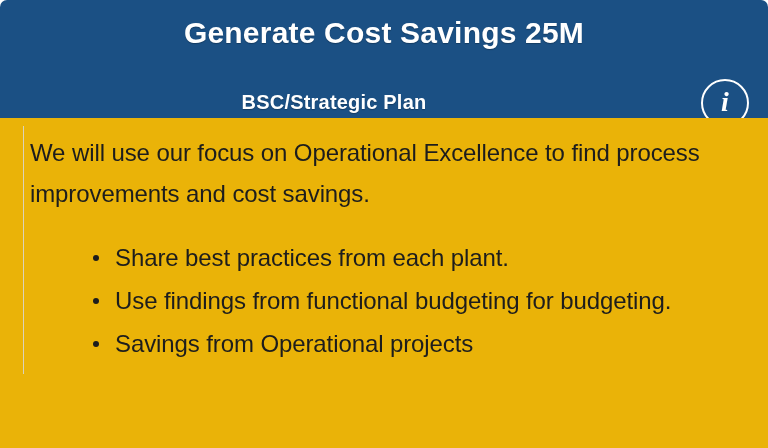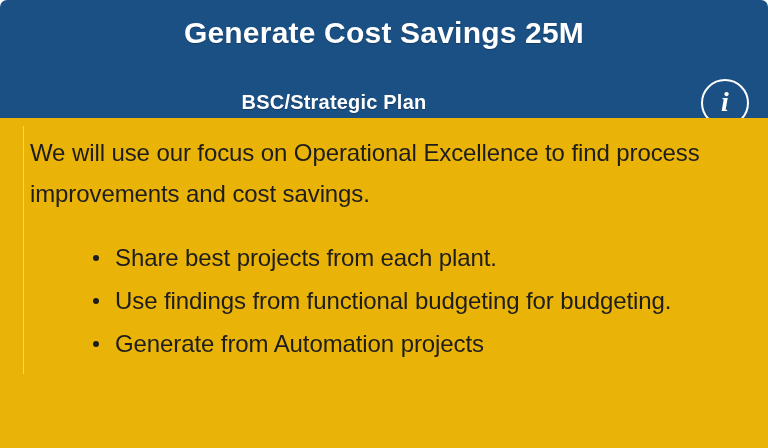--- a/index.html
+++ b/index.html
@@ -164,26 +164,26 @@
   </div>
 
   <div class="body">
     <div class="scan-line"></div>
 
     <div class="intro">We will use our focus on Operational Excellence to find process improvements and cost savings.</div>
 
     <ul class="bullet-list">
       <li class="bullet-item">
         <span class="dot"></span>
-        <span>Share best projects from each plant.</span>
+        <span>Share best practices from each plant.</span>
       </li>
       <li class="bullet-item">
         <span class="dot"></span>
         <span>Use findings from functional budgeting for budgeting.</span>
       </li>
       <li class="bullet-item">
         <span class="dot"></span>
-        <span>Generate from Automation projects</span>
+        <span>Savings from Operational projects</span>
       </li>
     </ul>
   </div>
 
 </div>
 
 </body></html>

